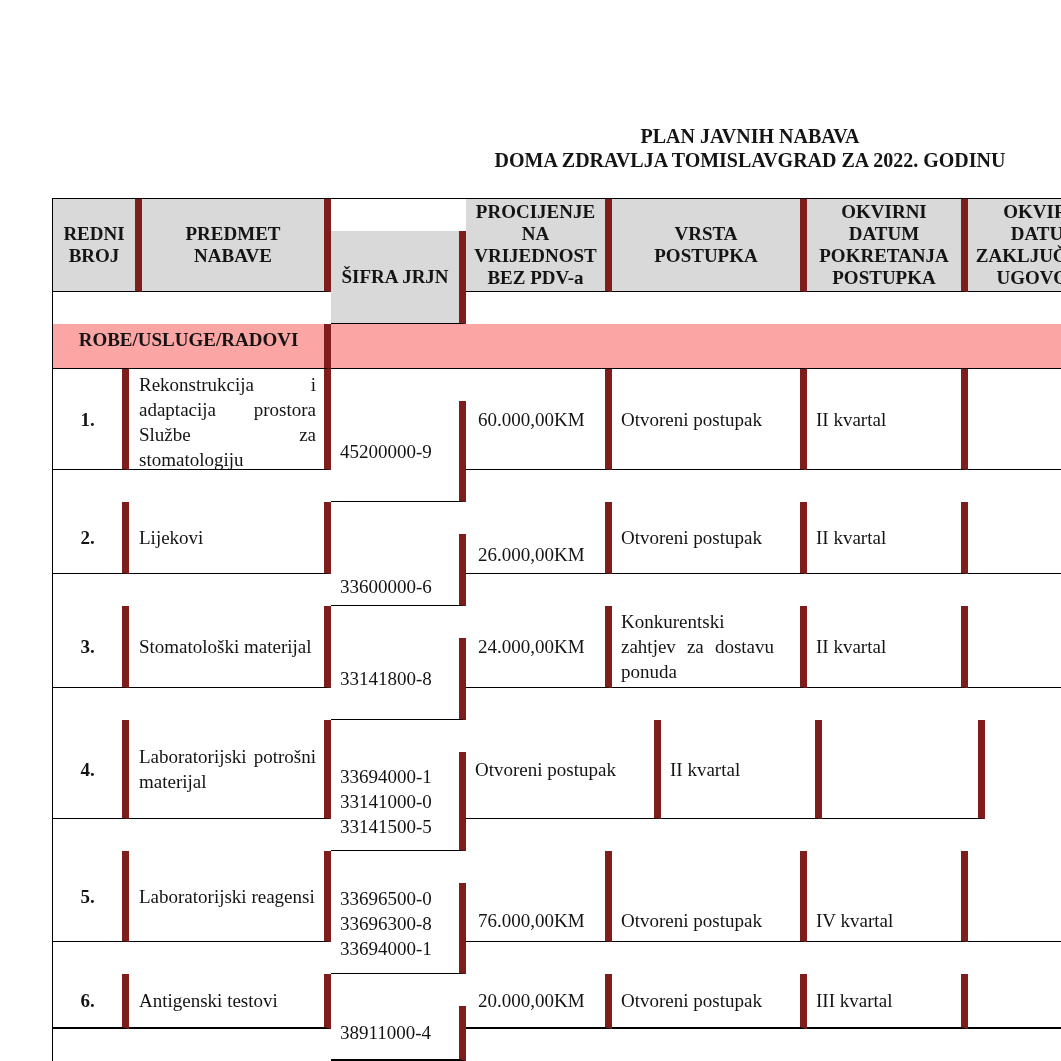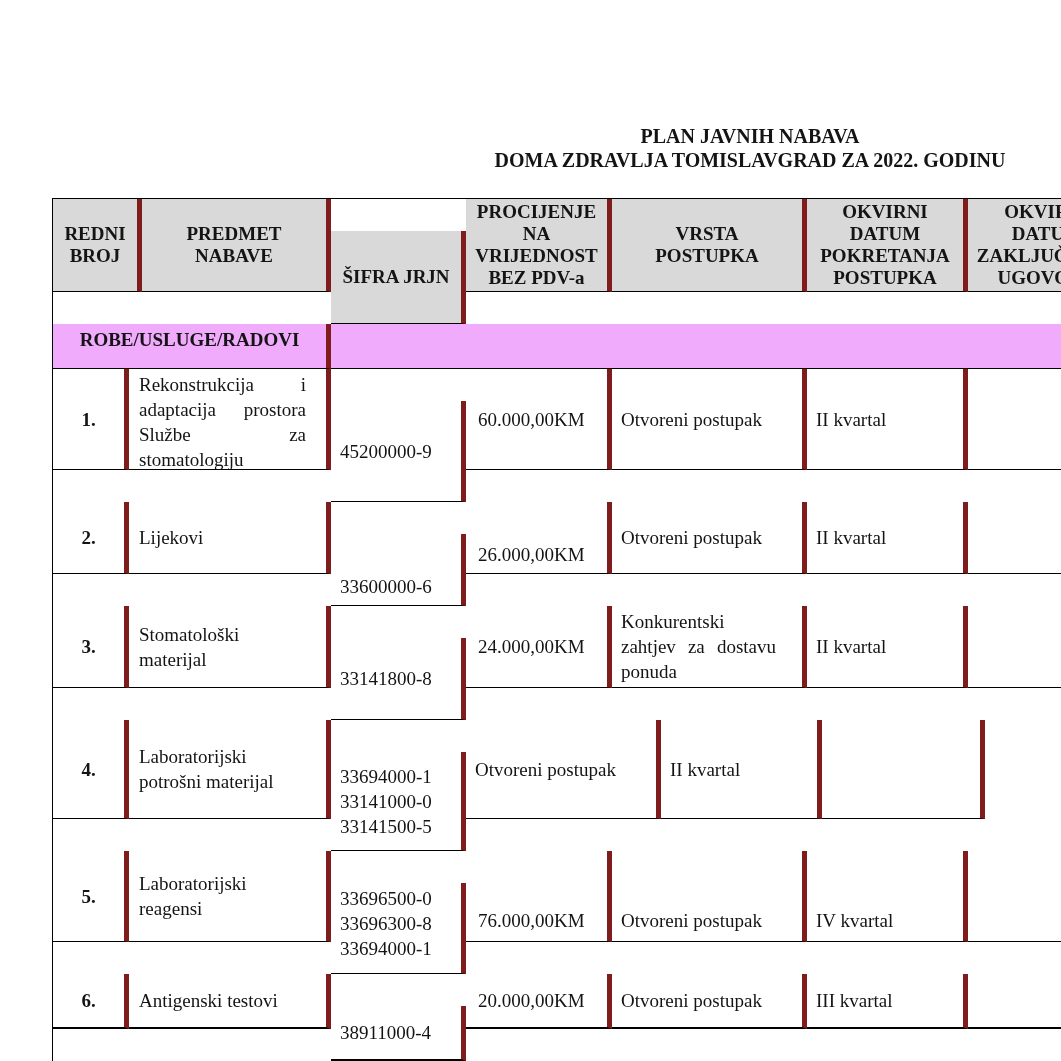--- a/index.html
+++ b/index.html
@@ -23,53 +23,53 @@
   .proc-table{
     position:absolute;
     left:52px; top:198px;
     width:1078px;
     border-top:1px solid #000;
     border-left:1px solid #000;
   }
   .t-row{display:flex;}
   .cell{
     box-sizing:border-box;
-    border-right:5px solid #7f1d1d;
+    border-right:7px solid #7f1d1d;
     border-bottom:1px solid #000;
     display:flex;
     flex-direction:column;
     justify-content:center;
     font-size:19px;
     line-height:25px;
     overflow:hidden;
   }
   .hdr{
     background:#d9d9d9;
     font-weight:bold;
     line-height:22px;
     text-align:center;
     align-items:center;
   }
   .r-header .cell{height:93px;}
-  .r-section .cell{height:45px;background:#f0abfc;}
+  .r-section .cell{height:45px;background:#fca5a5;}
   .r1 .cell{height:101px;}
   .r2 .cell{height:72px;}
   .r3 .cell{height:82px;}
   .r4 .cell{height:99px;}
   .r5 .cell{height:91px;}
   .r6 .cell{height:55px;border-bottom-width:2px;}
   
   .hw1{width:89px;} .hw2{width:189px;}
   
   .w1{width:76px;} .w2{width:202px;}
   .w3{width:135px;margin-top:32px;} .w4{width:146px;} .w5{width:195px;} .w6{width:161px;} .w7{width:163px;}
   .sw1{width:278px;} .sw2{width:800px;}
   .h-center{text-align:center;align-items:center;}
   .num{font-weight:bold;text-align:center;align-items:center;}
-  .predmet{padding-left:10px;padding-right:20px;text-align:justify;}
+  .predmet{padding-left:10px;padding-right:8px;text-align:justify;}
   .sifra{padding-left:9px;padding-right:4px;}
   .vrijednost{padding-left:12px;padding-right:4px;}
   .vrsta{padding-left:9px;padding-right:26px;text-align:justify;}
   .datum{padding-left:9px;padding-right:12px;}
   .v-top{justify-content:flex-start;padding-top:3px;}
   .v-bottom{justify-content:flex-end;}
   .pb6{padding-bottom:6px;}
   .pb8{padding-bottom:8px;}
   .section-label{font-weight:bold;}
 </style>

